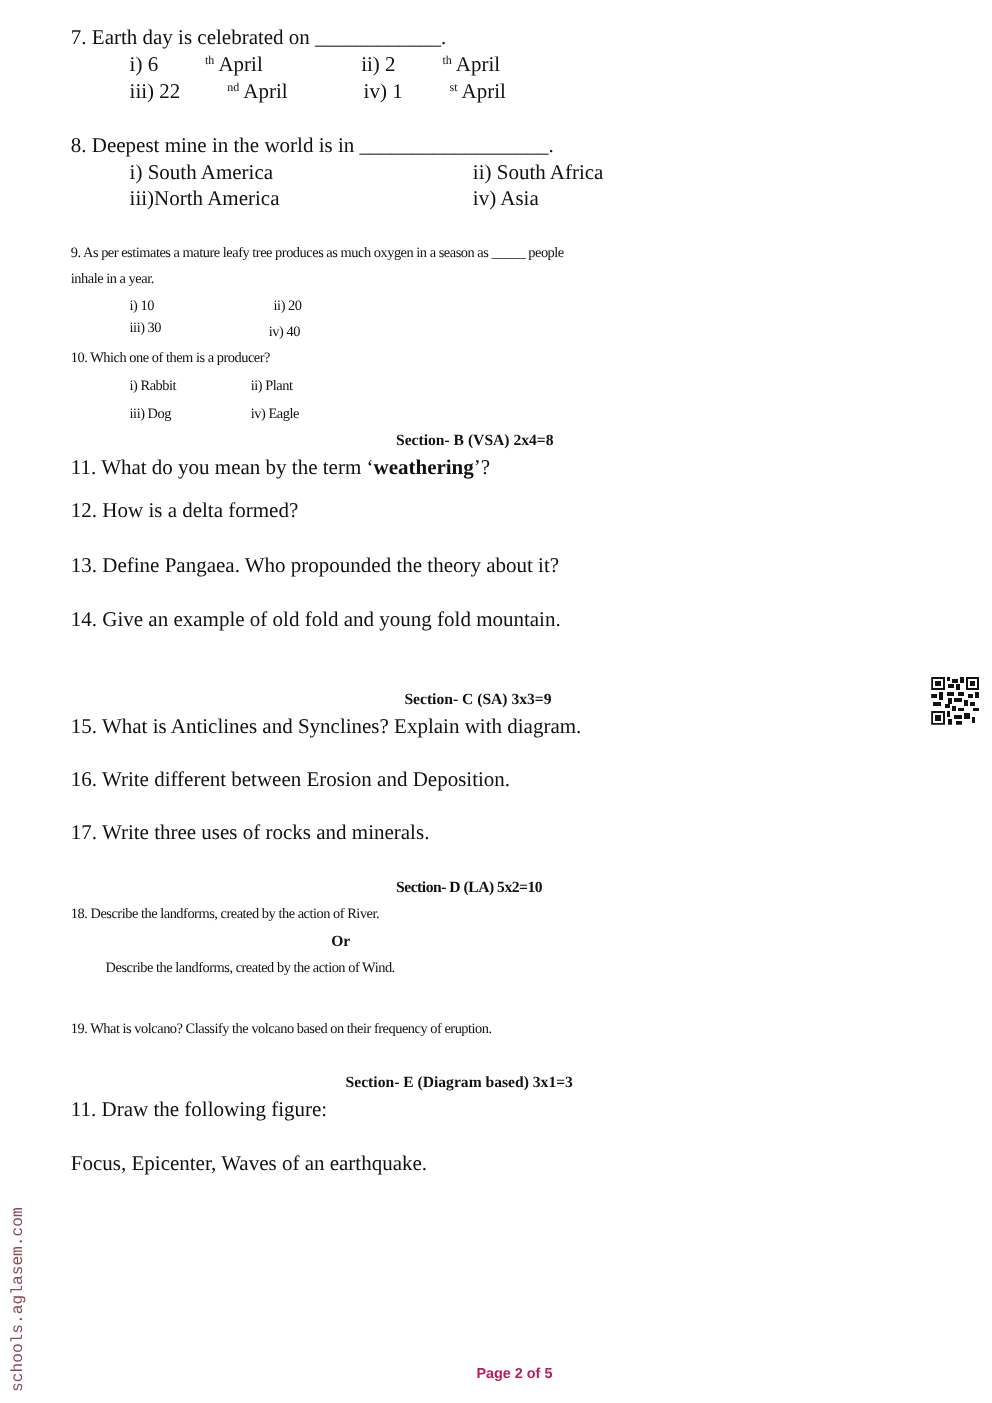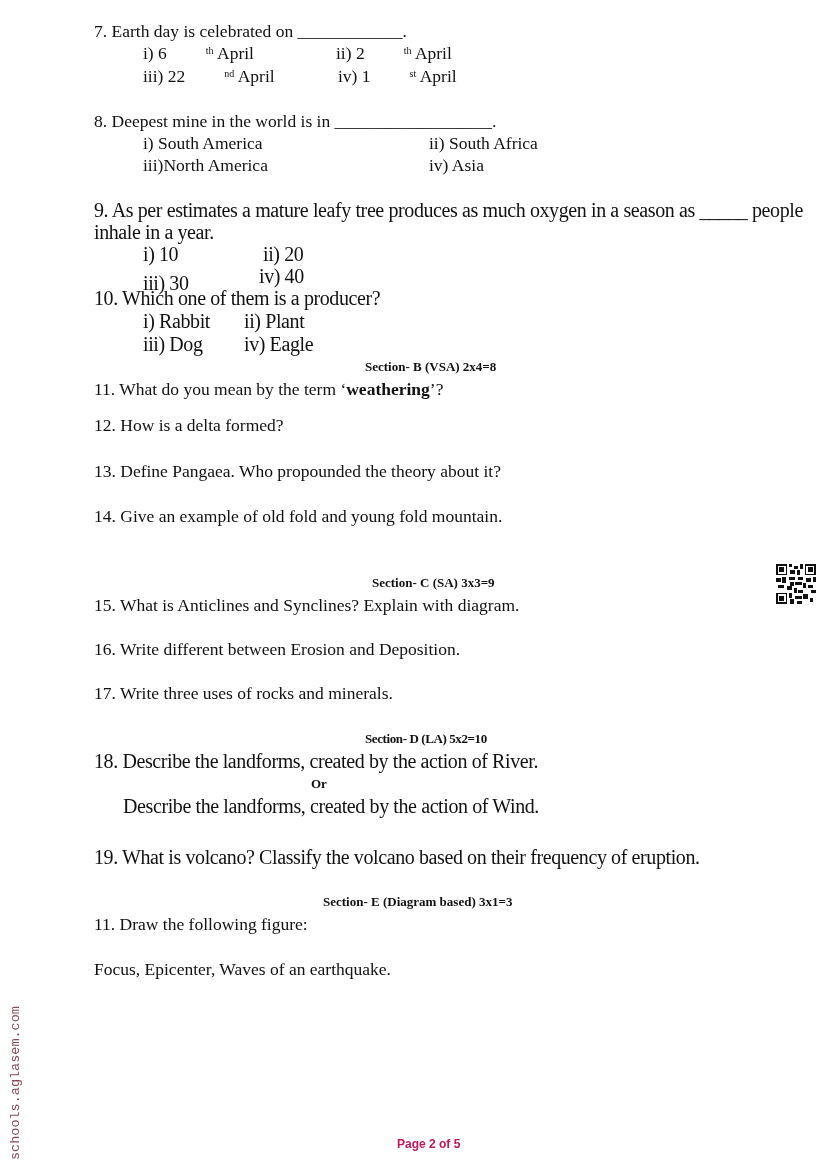--- a/index.html
+++ b/index.html
@@ -1,20 +1,20 @@
 <!DOCTYPE html>
 <html><head>
 <meta charset="utf-8">
 <style>
   html, body { margin:0; padding:0; background:#ffffff; }
   body { width:827px; height:1169px; position:relative; overflow:hidden;
          font-family:"Liberation Serif", serif; color:#111111; }
-  .abs { position:absolute; white-space:nowrap;margin-left:35px; }
+  .abs { position:absolute; white-space:nowrap; }
   .txt { font-size:17.5px; line-height:22px; }
-  .cond { font-size:20px; line-height:22px; letter-spacing:-0.4px; }
+  .cond { font-size:12px; line-height:22px; letter-spacing:-0.4px; }
   .sec { font-weight:bold; font-size:13px; line-height:22px; }
   sup { font-size:10px; vertical-align:top; position:relative; top:-2px;padding-left:39px; }
   .qr { position:absolute; left:776px; top:564px; width:40px; height:40px; }
   .side { position:absolute; left:8px; top:1160px; transform-origin:0 0; transform:rotate(-90deg);
           font-family:"Liberation Mono", monospace; font-size:13.5px; color:#8a4b57; white-space:nowrap; }
   .pageno { position:absolute; left:397px; top:1137px; font-family:"Liberation Sans", sans-serif;
             font-weight:bold; font-size:12px; color:#be185d; }
   .brand { position:absolute; left:707px; top:1196px; font-family:Liberation Mono, monospace;
            font-size:14px; color:#333; }
 </style>
@@ -30,21 +30,21 @@
 <div class="abs txt" style="left:59px;top:110px;">8. Deepest mine in the world is in __________________.</div>
 <div class="abs txt" style="left:108px;top:132px;">i) South America</div>
 <div class="abs txt" style="left:394px;top:132px;">ii) South Africa</div>
 <div class="abs txt" style="left:108px;top:154px;">iii)North America</div>
 <div class="abs txt" style="left:394px;top:154px;">iv) Asia</div>
 
 <div class="abs cond" style="left:59px;top:199px;">9. As per estimates a mature leafy tree produces as much oxygen in a season as _____ people</div>
 <div class="abs cond" style="left:59px;top:221px;">inhale in a year.</div>
 <div class="abs cond" style="left:108px;top:243px;">i) 10</div>
 <div class="abs cond" style="left:228px;top:243px;">ii) 20</div>
-<div class="abs cond" style="left:108px;top:272px;">iii) 30</div>
+<div class="abs cond" style="left:108px;top:262px;">iii) 30</div>
 <div class="abs cond" style="left:224px;top:265px;">iv) 40</div>
 
 <div class="abs cond" style="left:59px;top:287px;">10. Which one of them is a producer?</div>
 <div class="abs cond" style="left:108px;top:310px;">i) Rabbit</div>
 <div class="abs cond" style="left:209px;top:310px;">ii) Plant</div>
 <div class="abs cond" style="left:108px;top:333px;">iii) Dog</div>
 <div class="abs cond" style="left:209px;top:333px;">iv) Eagle</div>
 
 <div class="abs sec" style="left:330px;top:356px;">Section- B (VSA) 2x4=8</div>
 <div class="abs txt" style="left:59px;top:378px;"><span>11. What do you mean by the term ‘</span><b>weathering</b><span>’?</span></div>

